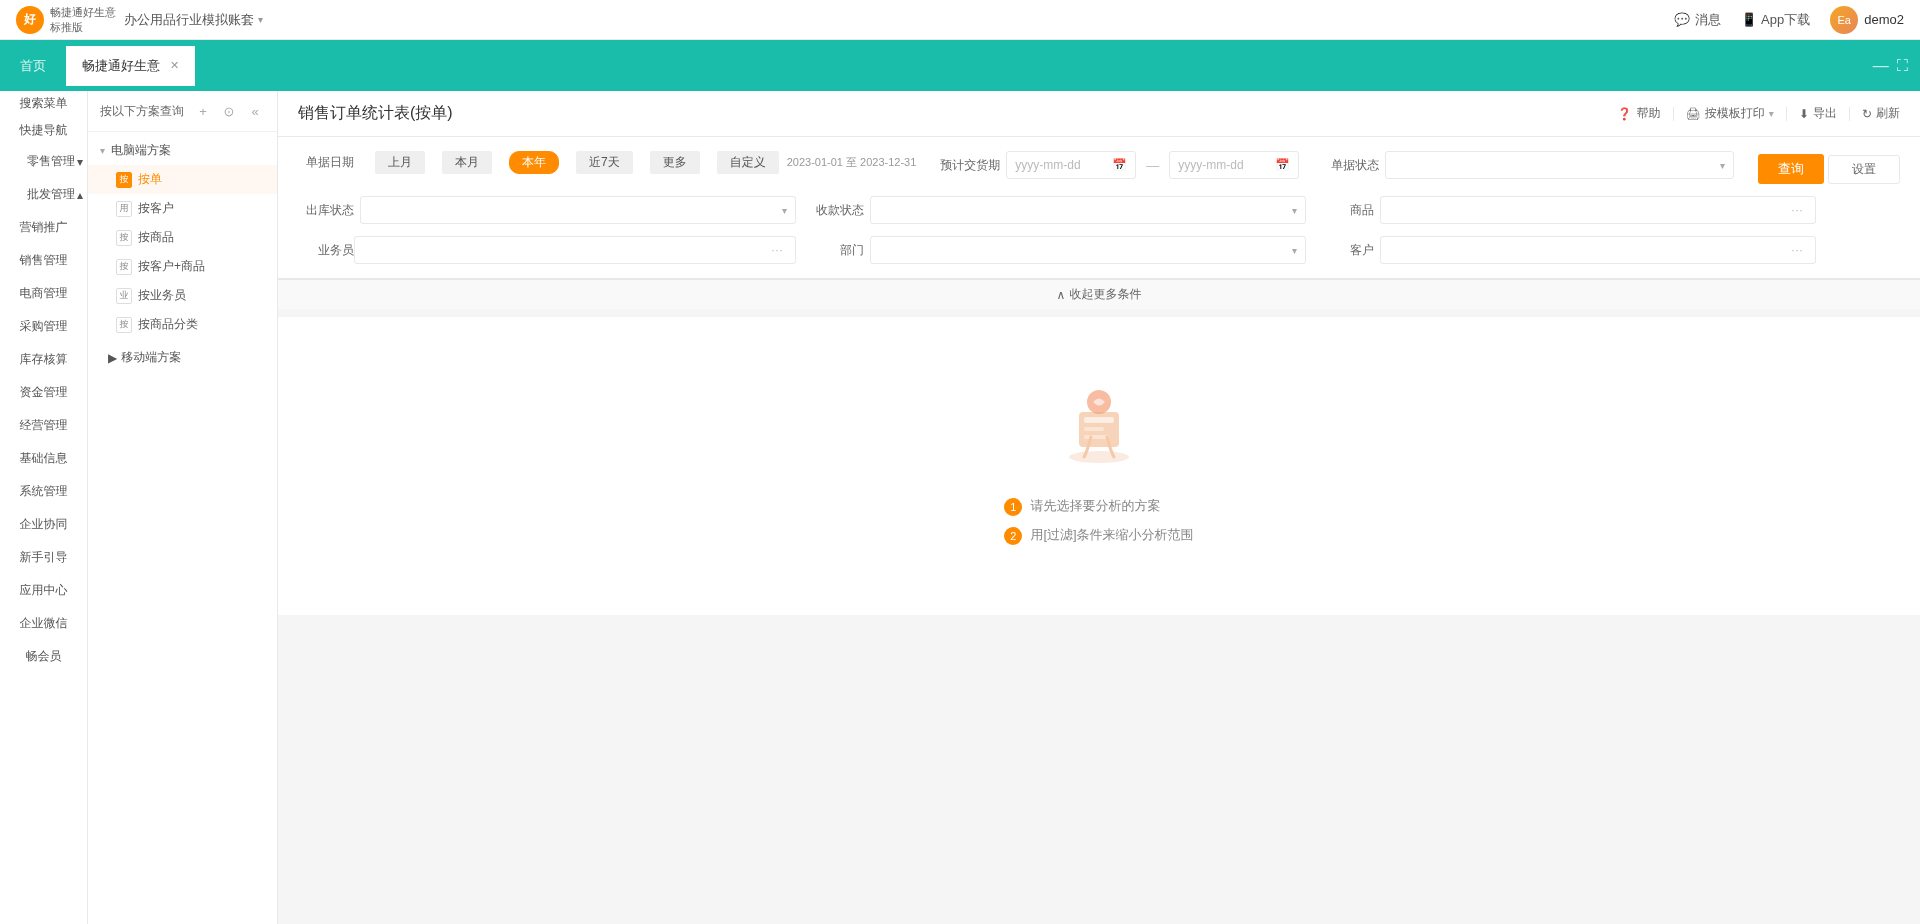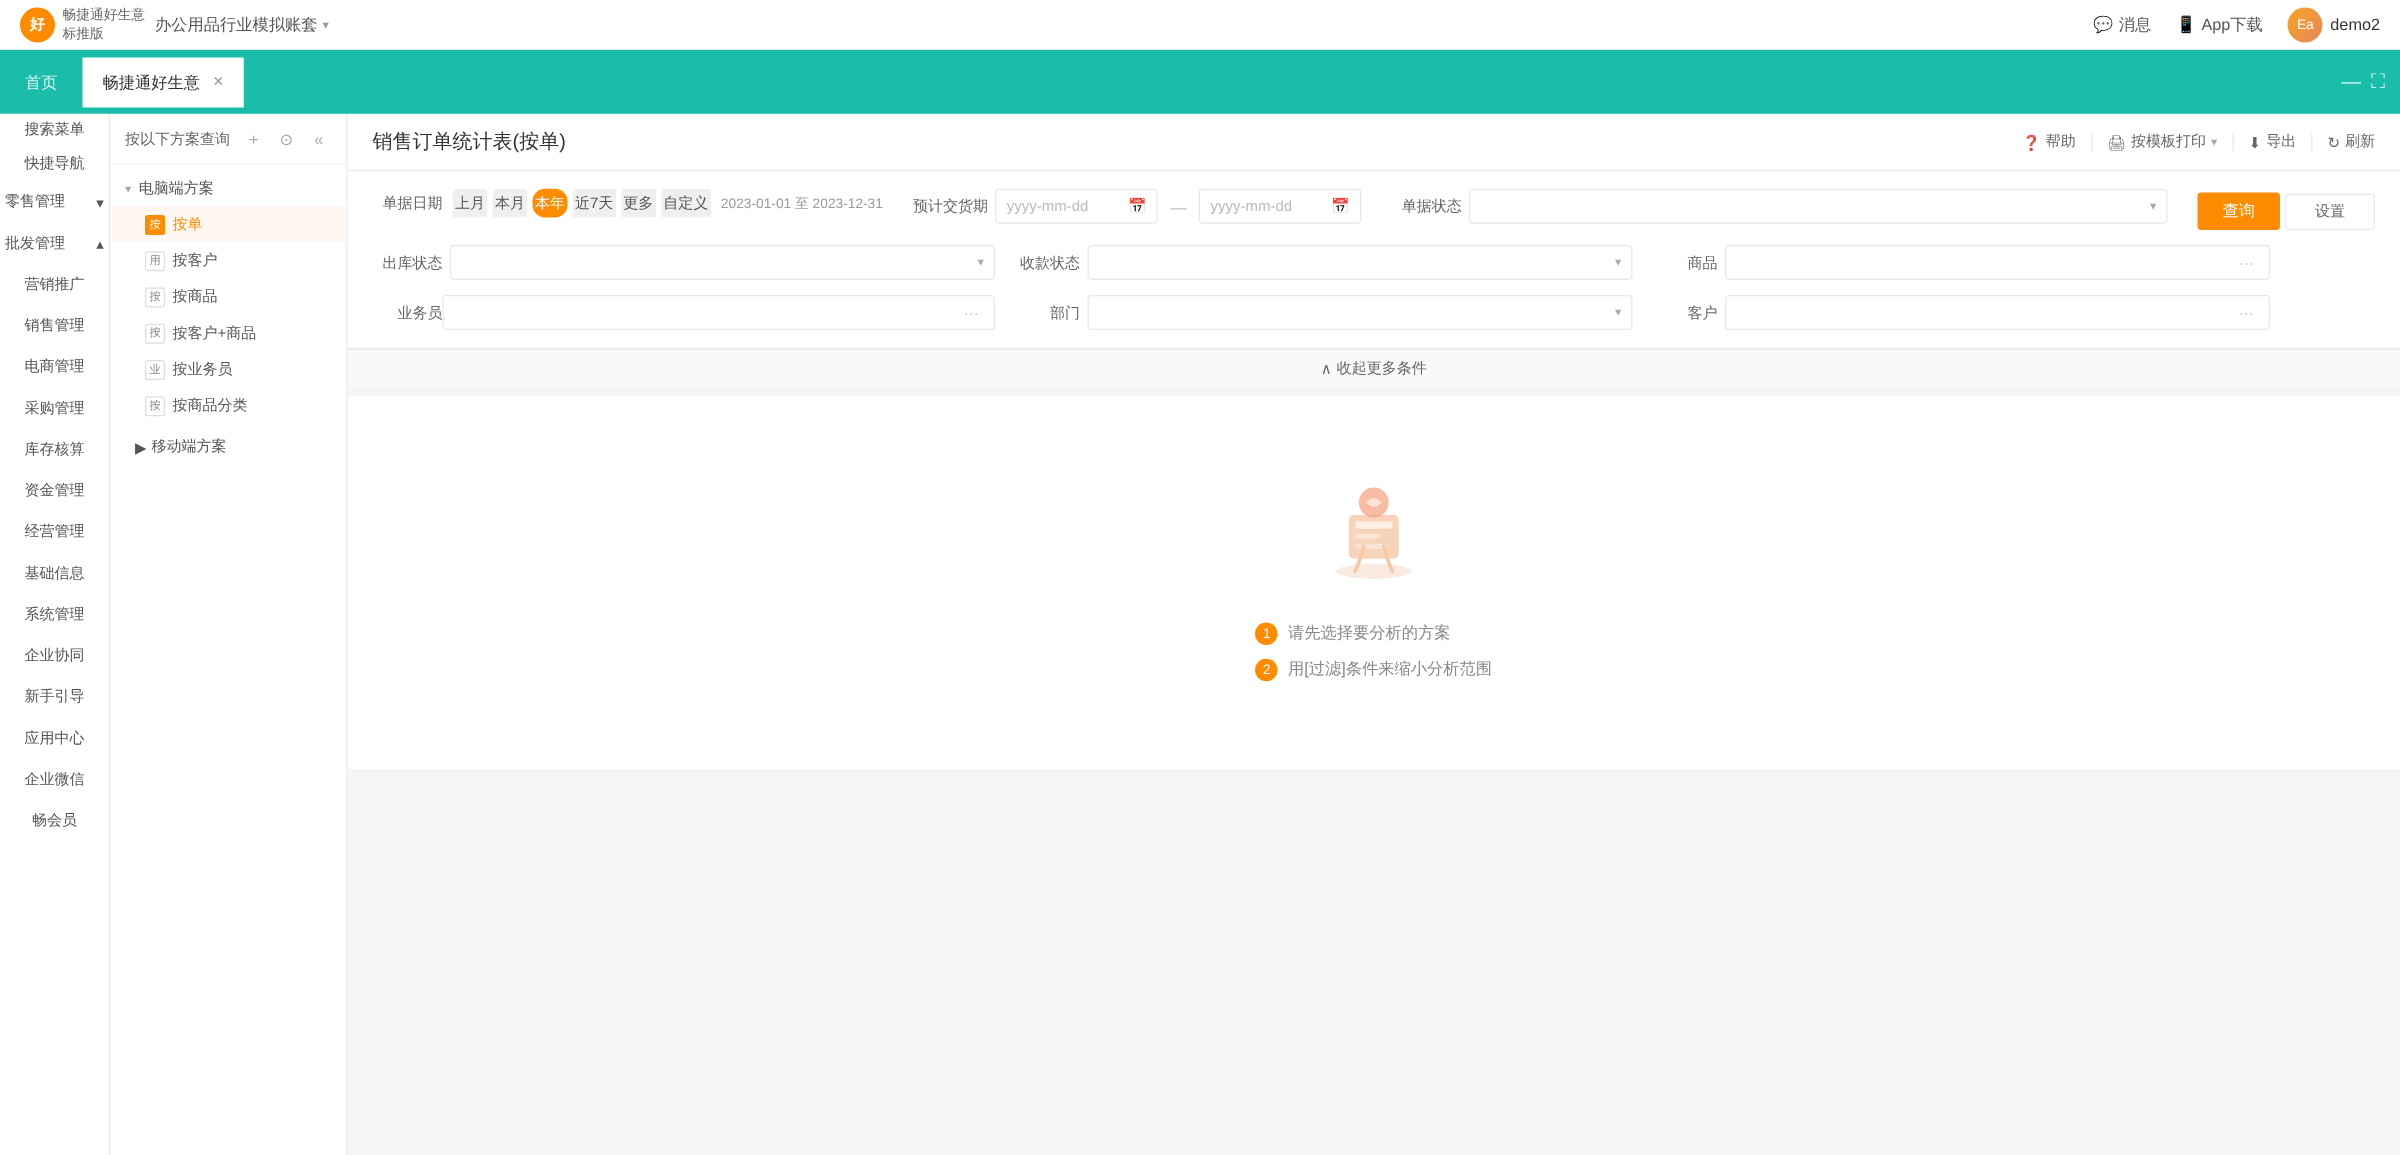--- a/index.html
+++ b/index.html
@@ -29,21 +29,21 @@
     .nav-action-btn { color: rgba(255,255,255,0.8); cursor: pointer; font-size: 16px; line-height: 1; }
 
     
     .main-layout { display: flex; flex: 1; overflow: hidden; }
 
     
     .sidebar { width: 88px; background: #fff; border-right: 1px solid #e8e8e8; display: flex; flex-direction: column; overflow-y: auto; flex-shrink: 0; }
     .sidebar-label { font-size: 12px; text-align: center; padding: 8px 4px; cursor: pointer; color: #555; }
     .sidebar-search-text { font-size: 12px; color: #555; text-align: center; padding: 4px; cursor: pointer; }
     .sidebar-nav-text { font-size: 12px; color: #555; text-align: center; padding: 6px 4px; cursor: pointer; }
-    .sidebar-group { font-size: 12px; color: #555; text-align: center; padding: 8px 4px; cursor: pointer; display: flex; align-items: center; justify-content: space-between; gap: 2px; }
+    .sidebar-group { font-size: 12px; color: #555; text-align: center; padding: 8px 4px; cursor: pointer; display: flex; align-items: center; justify-content: flex-end; gap: 2px; }
 
     
     .content-area { flex: 1; display: flex; overflow: hidden; }
 
     
     .left-panel { width: 190px; background: #fff; border-right: 1px solid #e8e8e8; flex-shrink: 0; overflow-y: auto; text-align: right; }
     .left-panel-header { padding: 10px 12px; display: flex; align-items: center; justify-content: space-between; border-bottom: 1px solid #f0f0f0; }
     .left-panel-title { font-size: 12px; color: #666; }
     .left-panel-icons { display: flex; gap: 6px; }
     .panel-icon-btn { width: 20px; height: 20px; display: flex; align-items: center; justify-content: center; cursor: pointer; color: #aaa; font-size: 13px; border-radius: 3px; }
@@ -61,21 +61,21 @@
     .page-header { background: #fff; padding: 12px 20px; display: flex; align-items: center; justify-content: space-between; border-bottom: 1px solid #e8e8e8; }
     .page-title { font-size: 16px; font-weight: 500; color: #333; }
     .page-actions { display: flex; align-items: center; gap: 12px; }
     .page-action-btn { display: flex; align-items: center; gap: 4px; color: #666; cursor: pointer; font-size: 12px; }
     .action-divider { width: 1px; height: 14px; background: #e8e8e8; }
 
     
     .filter-area { background: #fff; padding: 14px 20px; border-bottom: 1px solid #e8e8e8; }
     .filter-label { font-size: 12px; color: #666; white-space: nowrap; min-width: 56px; text-align: right; }
     .date-quick-btns { display: flex; gap: 4px; }
-    .date-quick-btn { padding: 2px 1px; border-radius: 2px; border: 1px solid transparent; font-size: 12px; cursor: pointer; color: #555; }
+    .date-quick-btn { padding: 2px 12px; border-radius: 2px; border: 1px solid transparent; font-size: 12px; cursor: pointer; color: #555; margin-left: 13px; }
     .date-quick-btn.active { background: #ff8c00; color: #fff; border-color: #ff8c00; border-radius: 10px; }
     .date-range-text { font-size: 11px; color: #999; }
     .date-input { height: 28px; border: 1px solid #e8e8e8; border-radius: 3px; padding: 0 8px; font-size: 12px; color: #bbb; width: 130px; display: flex; align-items: center; gap: 4px; cursor: pointer; }
     .date-input-separator { color: #bbb; padding: 0 4px; }
     .filter-select { height: 28px; border: 1px solid #e8e8e8; border-radius: 3px; padding: 0 8px; font-size: 12px; color: #333; flex: 1; display: flex; align-items: center; justify-content: space-between; cursor: pointer; background: #fff; min-width: 120px; }
     .filter-select .placeholder { color: #bbb; }
     .filter-select .arrow { color: #aaa; font-size: 10px; }
     .filter-input-wrap { flex: 1; height: 28px; border: 1px solid #e8e8e8; border-radius: 3px; padding: 0 8px; font-size: 12px; display: flex; align-items: center; cursor: pointer; }
     .filter-dots { color: #bbb; padding: 0 4px; cursor: pointer; }
 

